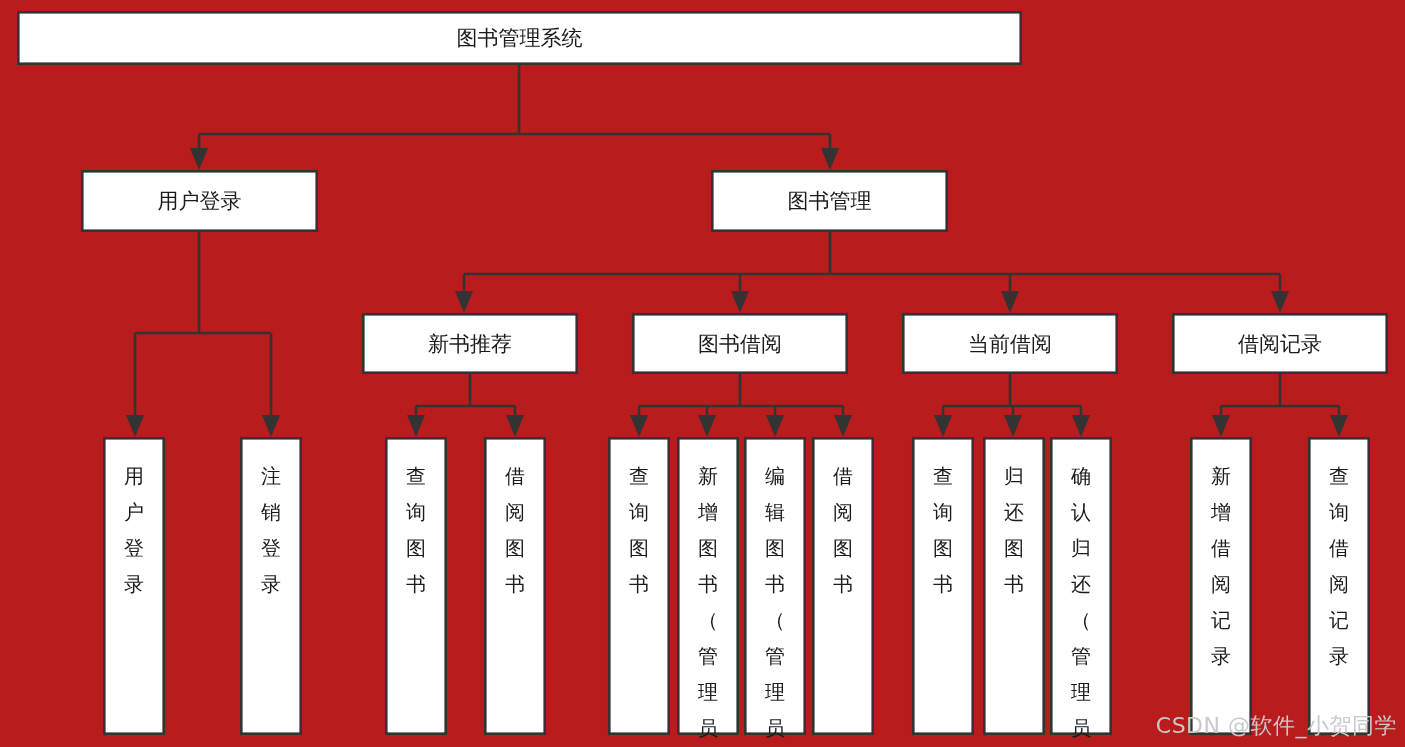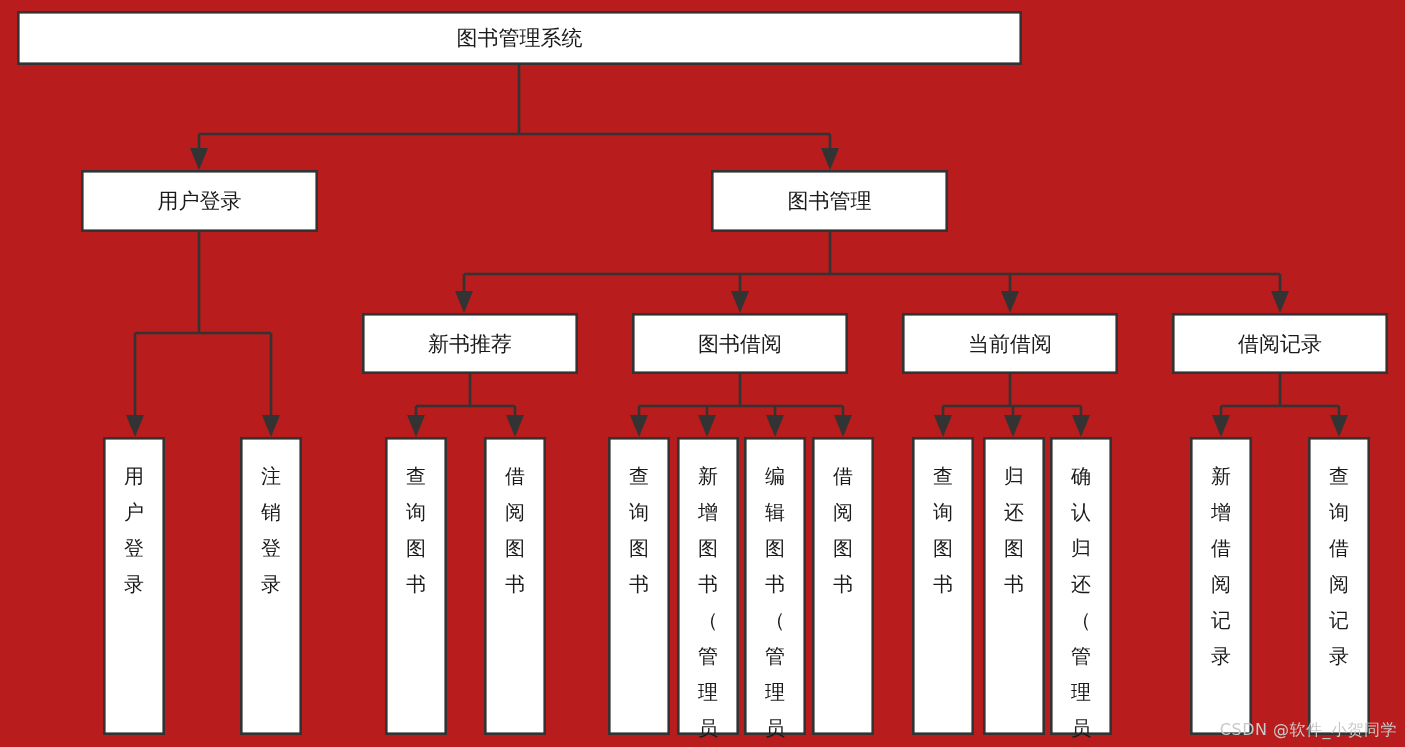--- a/index.html
+++ b/index.html
@@ -54,21 +54,21 @@
   }
   .arrow-head {
     fill: #333333;
     stroke: none;
   }
   .watermark-text {
     position: absolute;
     right: 8px;
     bottom: 6px;
     font-family: "DejaVu Sans", "Liberation Sans", sans-serif;
-    font-size: 16px;
+    font-size: 22px;
     color: #c9c9c9;
     white-space: nowrap;
     letter-spacing: 0.5px;
     user-select: none;
     margin-top: 36px;
   }
 </style>
 </head>
 <body>
 

